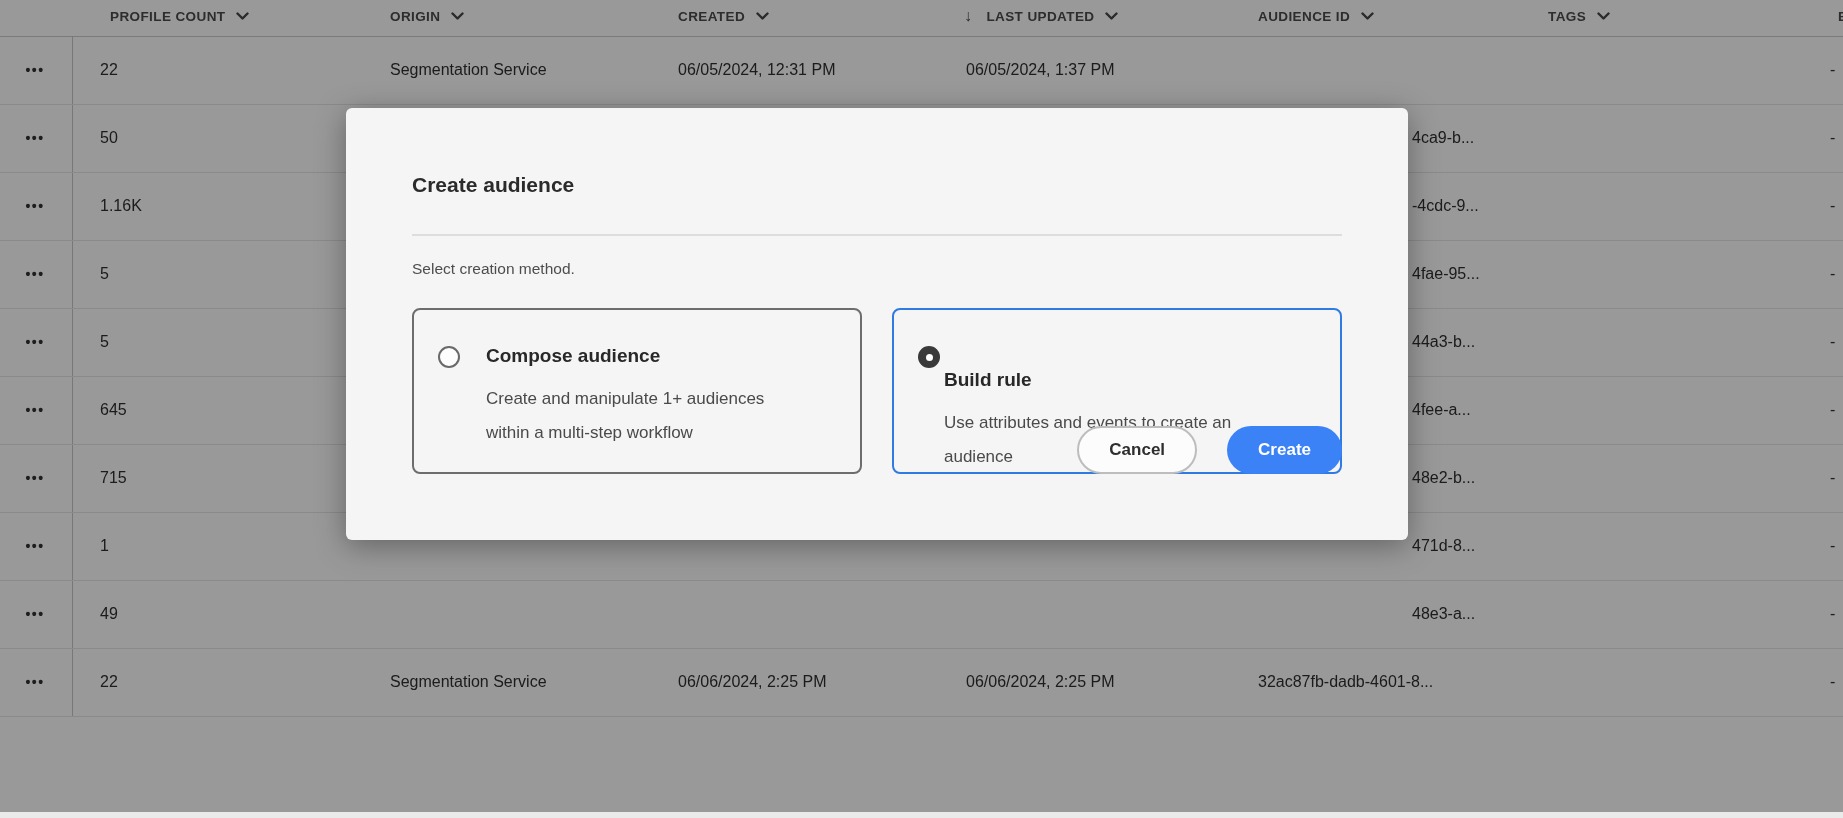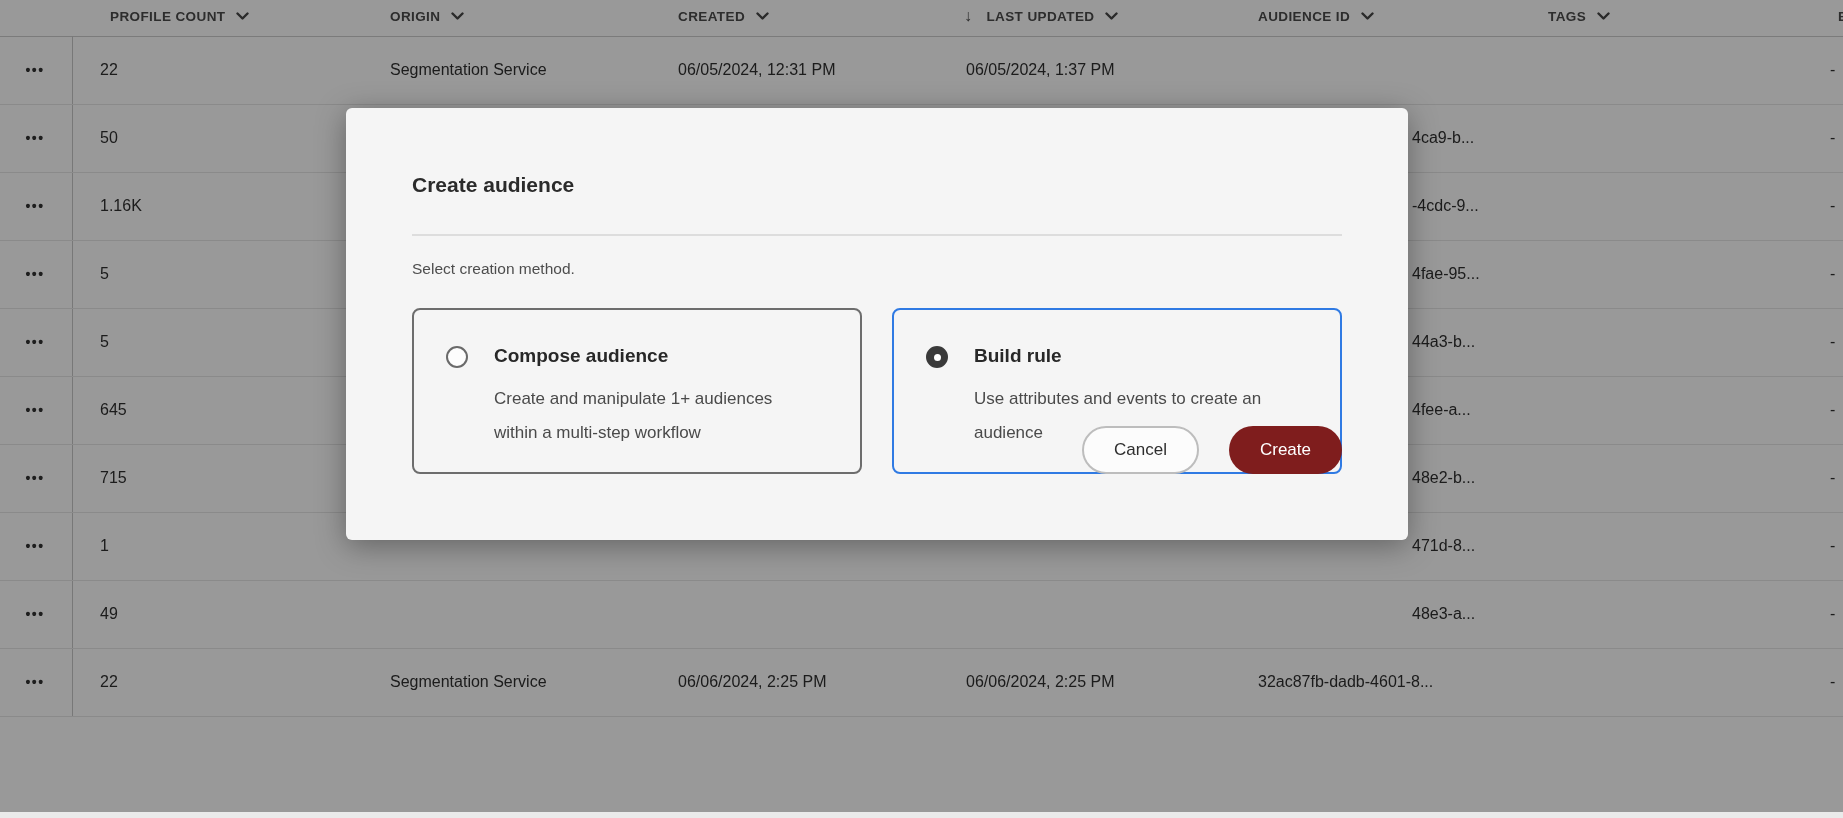--- a/index.html
+++ b/index.html
@@ -75,48 +75,48 @@
   .modal-title{
     margin:64px 0 0;font-size:21px;line-height:26px;font-weight:bold;color:#2b2b2b;
   }
   .modal-divider{margin-top:36px;height:2px;background:#dddddd;border:none;}
   .modal-subtitle{margin-top:24px;font-size:15.5px;line-height:18px;color:#4d4d4d;}
 
   .cards{margin-top:30px;display:flex;gap:30px;height:166px;}
   .card{
     flex:1;box-sizing:border-box;border:2px solid #6d6d6d;border-radius:8px;
     background:#f5f5f5;display:flex;align-items:flex-start;
-    padding:34px 24px 0 32px;cursor:pointer;
-  }
-  .card.selected{border-color:#2f7ae3;}
+    padding:34px 24px 0 24px;cursor:pointer;
+  }
+  .card.selected{border-color:#2f7ae3;flex-direction:column;}
   .radio{
     width:18px;height:18px;border-radius:50%;border:2px solid #6a6a6a;background:#fdfdfd;
     margin-top:2px;flex:none;position:relative;cursor:pointer;
   }
   .radio.selected{border-color:#3a3a3a;background:#3a3a3a;}
   .radio-dot{
     position:absolute;left:50%;top:50%;width:7px;height:7px;margin:-3.5px 0 0 -3.5px;
     border-radius:50%;background:#ffffff;
   }
   .card-text{margin-left:26px;}
   .card-title{font-size:19px;line-height:24px;font-weight:bold;color:#282828;}
   .card-desc{margin-top:14px;font-size:17px;line-height:34px;color:#4a4a4a;max-width:315px;}
 
   .modal-actions{
     position:absolute;right:66px;bottom:66px;display:flex;gap:30px;
   }
   .btn{
     height:48px;border-radius:24px;font-family:"Liberation Sans", sans-serif;
-    font-size:17px;font-weight:normal;cursor:pointer;
+    font-size:17px;font-weight:bold;cursor:pointer;
   }
   .btn-secondary{
     background:#fcfcfc;border:2px solid #bdbdbd;color:#2e2e2e;padding:0 30px;
   }
   .btn-primary{
-    background:#7f1d1d;border:none;color:#ffffff;padding:0 31px;
+    background:#3b82f6;border:none;color:#ffffff;padding:0 31px;
   }
 </style>
 </head>
 <body>
 
 <div class="table-area">
 
   <div class="header-row">
     <div class="hcell h-count">
       <span class="hlabel">PROFILE COUNT</span>

